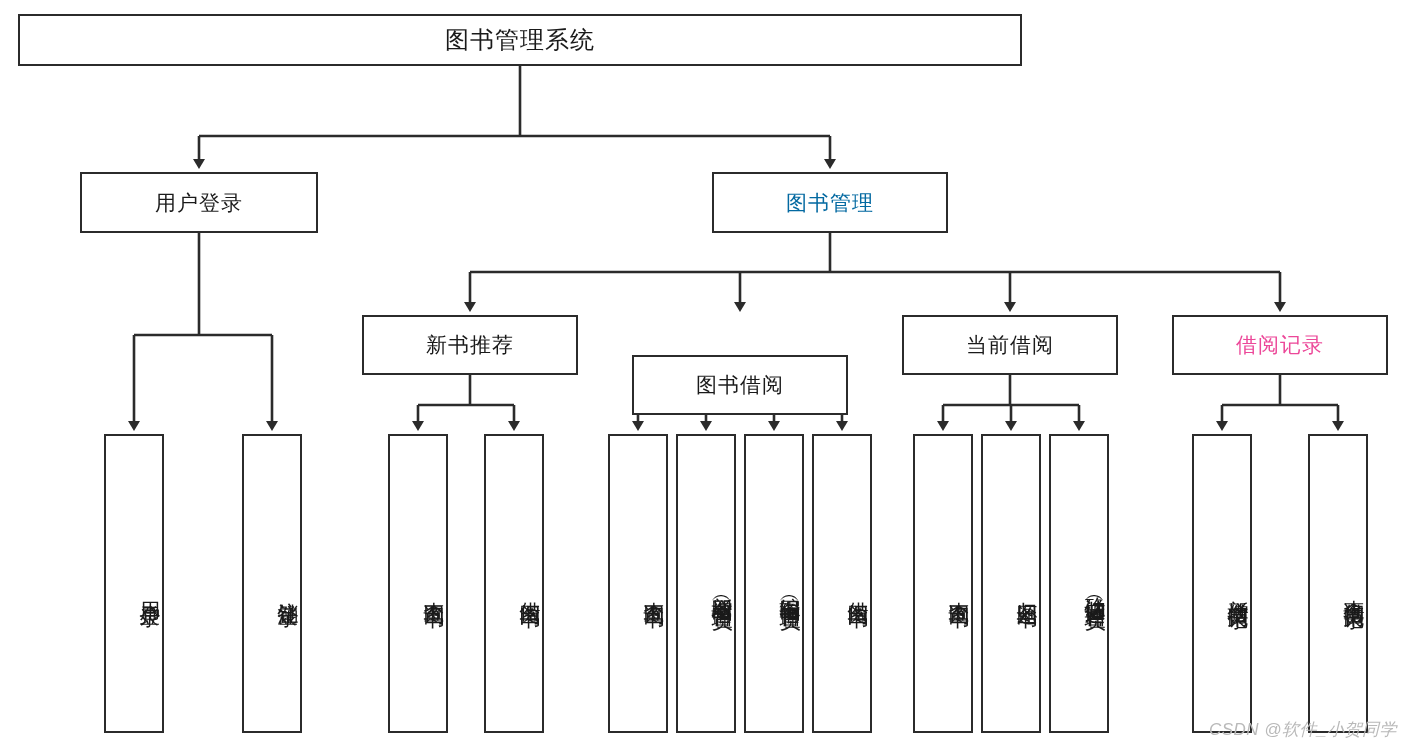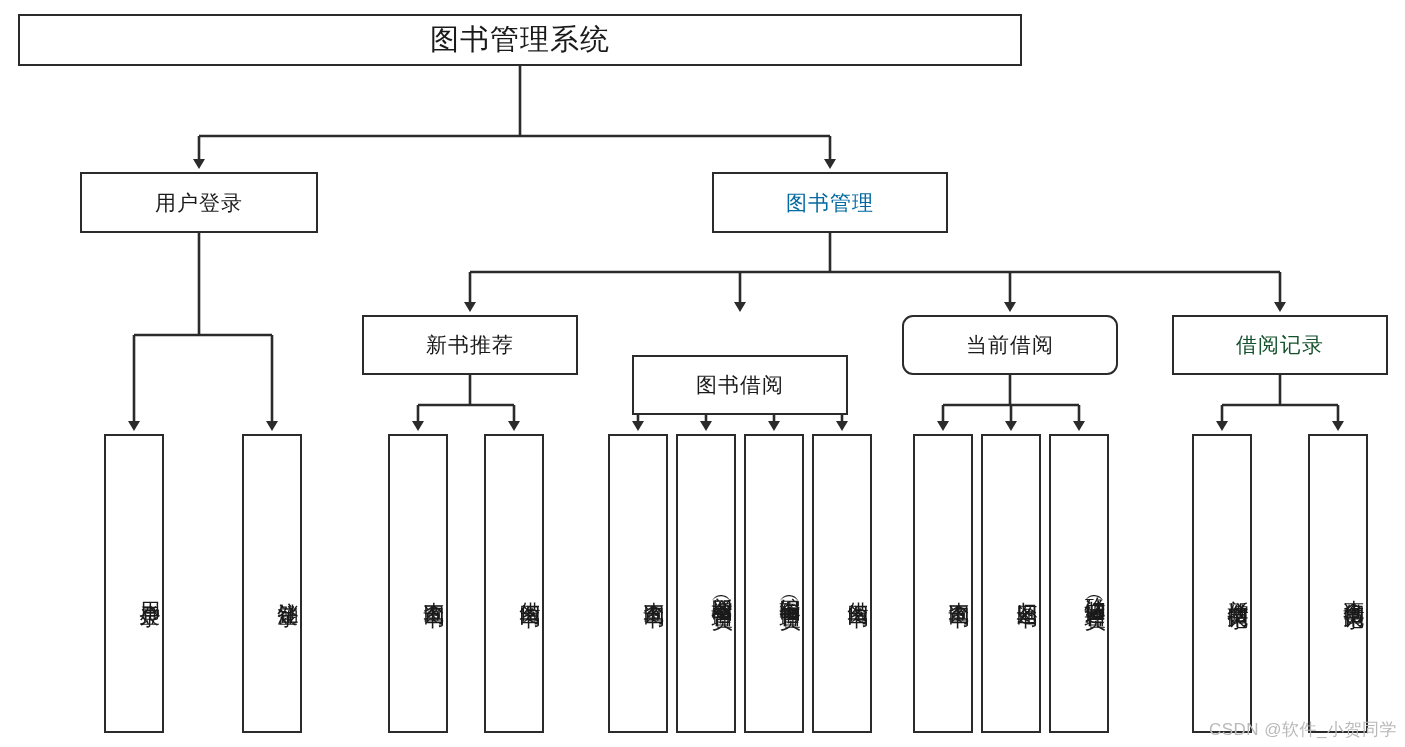--- a/index.html
+++ b/index.html
@@ -7,23 +7,23 @@
        font-family:"Liberation Sans","DejaVu Sans",sans-serif;}
   #stage{position:relative;width:1405px;height:747px;background:#ffffff;}
   svg#wires{position:absolute;left:0;top:0;width:1405px;height:747px;}
   .node{position:absolute;box-sizing:border-box;background:#ffffff;
         border:2px solid #2b2b2b;display:flex;align-items:center;
         justify-content:center;color:#1a1a1a;}
   .node.horiz{font-size:21px;letter-spacing:1px;}
   .node.vert{writing-mode:vertical-rl;text-orientation:upright;
              font-size:21px;line-height:1.18;letter-spacing:2px;
              padding-top:10px;align-items:flex-start;justify-content:center;}
-  .node.root{font-size:29px;}
+  .node.root{font-size:24px;}
   #watermark{position:absolute;right:8px;bottom:6px;font-size:17px;
-             color:#b9b9b9;white-space:nowrap;letter-spacing:0.5px;}
+             color:#b9b9b9;white-space:nowrap;letter-spacing:0.5px;font-style:italic;}
 </style>
 </head>
 <body>
 
 <div id="stage">
   <svg id="wires" viewBox="0 0 1405 747">
     <defs>
       <marker id="arrow" markerWidth="10" markerHeight="12" refX="1" refY="6" orient="auto" markerUnits="userSpaceOnUse">
         <path d="M0,0 L10,6 L0,12 Z" fill="#2b2b2b"></path>
       </marker>
@@ -73,24 +73,24 @@
       </div>
       <div class="node horiz" style="left: 712px; top: 172px; width: 236px; height: 61px; border-color: rgb(43, 43, 43); color: #0369a1;">
         <span>图书管理</span>
       </div>
       <div class="node horiz" style="left: 362px; top: 315px; width: 216px; height: 60px; border-color: rgb(43, 43, 43); color: rgb(26, 26, 26); align-items: center;">
         <span>新书推荐</span>
       </div>
       <div class="node horiz" style="left: 632px; top: 315px; width: 216px; height: 60px; border-color: rgb(43, 43, 43); color: rgb(26, 26, 26); margin-top: 40px;">
         <span>图书借阅</span>
       </div>
-      <div class="node horiz" style="left: 902px; top: 315px; width: 216px; height: 60px; border-color: rgb(43, 43, 43); color: rgb(26, 26, 26); border-radius: 11px;">
+      <div class="node horiz" style="left: 902px; top: 315px; width: 216px; height: 60px; border-color: rgb(43, 43, 43); color: rgb(26, 26, 26);">
         <span>当前借阅</span>
       </div>
-      <div class="node horiz" style="left: 1172px; top: 315px; width: 216px; height: 60px; border-color: rgb(43, 43, 43); color: #14532d;">
+      <div class="node horiz" style="left: 1172px; top: 315px; width: 216px; height: 60px; border-color: rgb(43, 43, 43); color: #ec4899;">
         <span>借阅记录</span>
       </div>
       <div class="node vert" style="left: 104px; top: 434px; width: 60px; height: 299px; border-color: rgb(43, 43, 43); color: rgb(26, 26, 26);">
         <span>用户登录</span>
       </div>
       <div class="node vert" style="left: 242px; top: 434px; width: 60px; height: 299px; border-color: rgb(43, 43, 43); color: rgb(26, 26, 26);">
         <span>注销登录</span>
       </div>
       <div class="node vert" style="left: 388px; top: 434px; width: 60px; height: 299px; border-color: rgb(43, 43, 43); color: rgb(26, 26, 26);">
         <span>查询图书</span>

